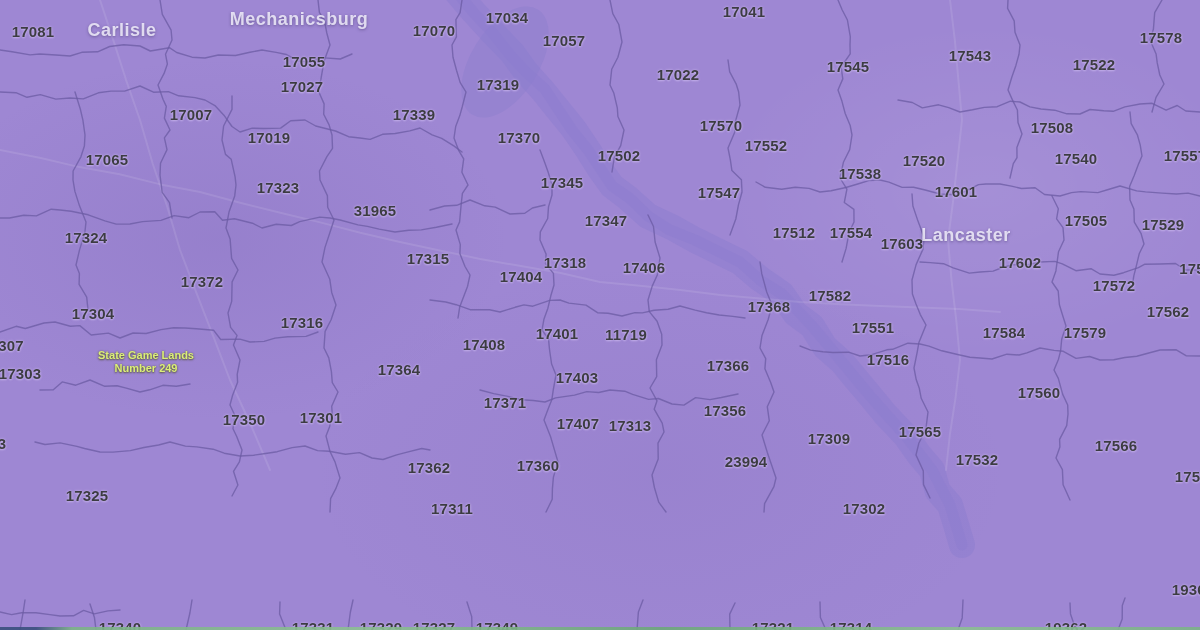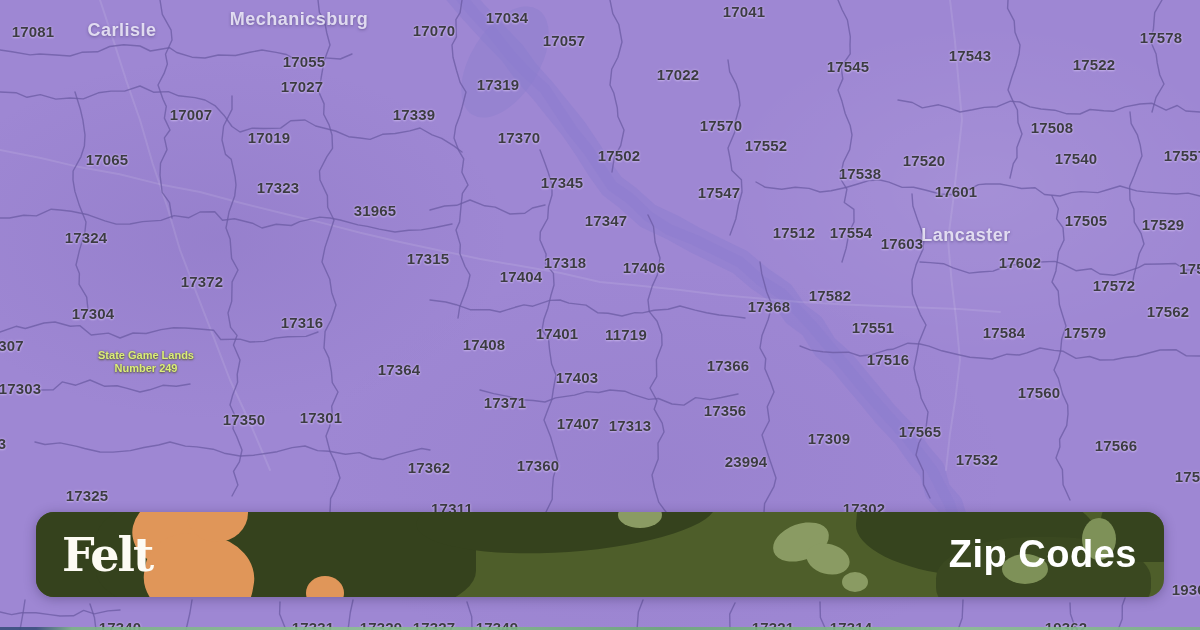--- a/index.html
+++ b/index.html
@@ -142,21 +142,21 @@
         <div class="zip-label" style="left: 873px; top: 327px; text-align: right;">17551</div>
         <div class="zip-label" style="left: 1004px; top: 332px;">17584</div>
         <div class="zip-label" style="left: 1085px; top: 332px;">17579</div>
         <div class="zip-label" style="left: 557px; top: 333px;">17401</div>
         <div class="zip-label" style="left: 626px; top: 334px;">11719</div>
         <div class="zip-label" style="left: 484px; top: 344px;">17408</div>
         <div class="zip-label" style="left: 11px; top: 345px;">307</div>
         <div class="zip-label" style="left: 888px; top: 359px;">17516</div>
         <div class="zip-label" style="left: 728px; top: 365px;">17366</div>
         <div class="zip-label" style="left: 399px; top: 369px;">17364</div>
-        <div class="zip-label" style="left: 20px; top: 388px;">17303</div>
+        <div class="zip-label" style="left: 20px; top: 373px;">17303</div>
         <div class="zip-label" style="left: 577px; top: 377px;">17403</div>
         <div class="zip-label" style="left: 1039px; top: 392px;">17560</div>
         <div class="zip-label" style="left: 505px; top: 402px;">17371</div>
         <div class="zip-label" style="left: 725px; top: 410px;">17356</div>
         <div class="zip-label" style="left: 321px; top: 417px;">17301</div>
         <div class="zip-label" style="left: 244px; top: 419px;">17350</div>
         <div class="zip-label" style="left: 578px; top: 423px;">17407</div>
         <div class="zip-label" style="left: 630px; top: 425px;">17313</div>
         <div class="zip-label" style="left: 920px; top: 431px;">17565</div>
         <div class="zip-label" style="left: 829px; top: 438px;">17309</div>
@@ -182,37 +182,15 @@
         <div class="city-label" style="left: 122px; top: 30px;">Carlisle</div>
         <div class="city-label" style="left: 299px; top: 19px;">Mechanicsburg</div>
         <div class="city-label" style="left: 966px; top: 235px;">Lancaster</div>
         <div class="gamelands-label" style="left: 146px; top: 362px;">
           <div>State Game Lands</div>
           <div>Number 249</div>
         </div>
       </div>
   </div>
 
-  <div class="banner">
-
-    <div class="blob" style="left:-40px;top:-25px;width:190px;height:140px;background:#35421d;border-radius:42%;"></div>
-    <div class="blob" style="left:60px;top:-25px;width:380px;height:135px;background:#35421d;border-radius:38%;"></div>
-    <div class="blob" style="left:380px;top:-35px;width:300px;height:75px;background:#35421d;border-radius:50%;transform:rotate(-4deg);"></div>
-    <div class="blob" style="left:96px;top:-18px;width:90px;height:70px;background:#e09659;border-radius:48%;transform:rotate(-15deg);"></div>
-    <div class="blob" style="left:108px;top:22px;width:110px;height:88px;background:#e09659;border-radius:46%;transform:rotate(10deg);"></div>
-    <div class="blob" style="left:150px;top:-28px;width:62px;height:58px;background:#e09659;border-radius:50%;"></div>
-    <div class="blob" style="left:270px;top:64px;width:38px;height:34px;background:#e09659;border-radius:50%;"></div>
-    <div class="blob" style="left:582px;top:-10px;width:44px;height:26px;background:#8a9b63;border-radius:50%;"></div>
-    <div class="blob" style="left:736px;top:12px;width:58px;height:36px;background:#8a9b63;border-radius:50%;transform:rotate(-20deg);"></div>
-    <div class="blob" style="left:770px;top:32px;width:44px;height:30px;background:#8a9b63;border-radius:50%;transform:rotate(15deg);"></div>
-    <div class="blob" style="left:806px;top:60px;width:26px;height:20px;background:#8a9b63;border-radius:50%;"></div>
-    <div class="blob" style="left:820px;top:-30px;width:240px;height:95px;background:#36441e;border-radius:45%;transform:rotate(5deg);"></div>
-    <div class="blob" style="left:900px;top:25px;width:215px;height:92px;background:#3a4820;border-radius:45%;"></div>
-    <div class="blob" style="left:1065px;top:-20px;width:95px;height:70px;background:#36441e;border-radius:40%;"></div>
-    <div class="blob" style="left:966px;top:42px;width:46px;height:30px;background:#7e9158;border-radius:50%;"></div>
-    <div class="blob" style="left:1046px;top:6px;width:34px;height:42px;background:#7e9158;border-radius:50%;"></div>
-
-    <div class="brand">Felt</div>
-    <div class="banner-title">Zip Codes</div>
-  </div>
 
   <div class="border-stripe"></div>
 </div>
 
 </body></html>

